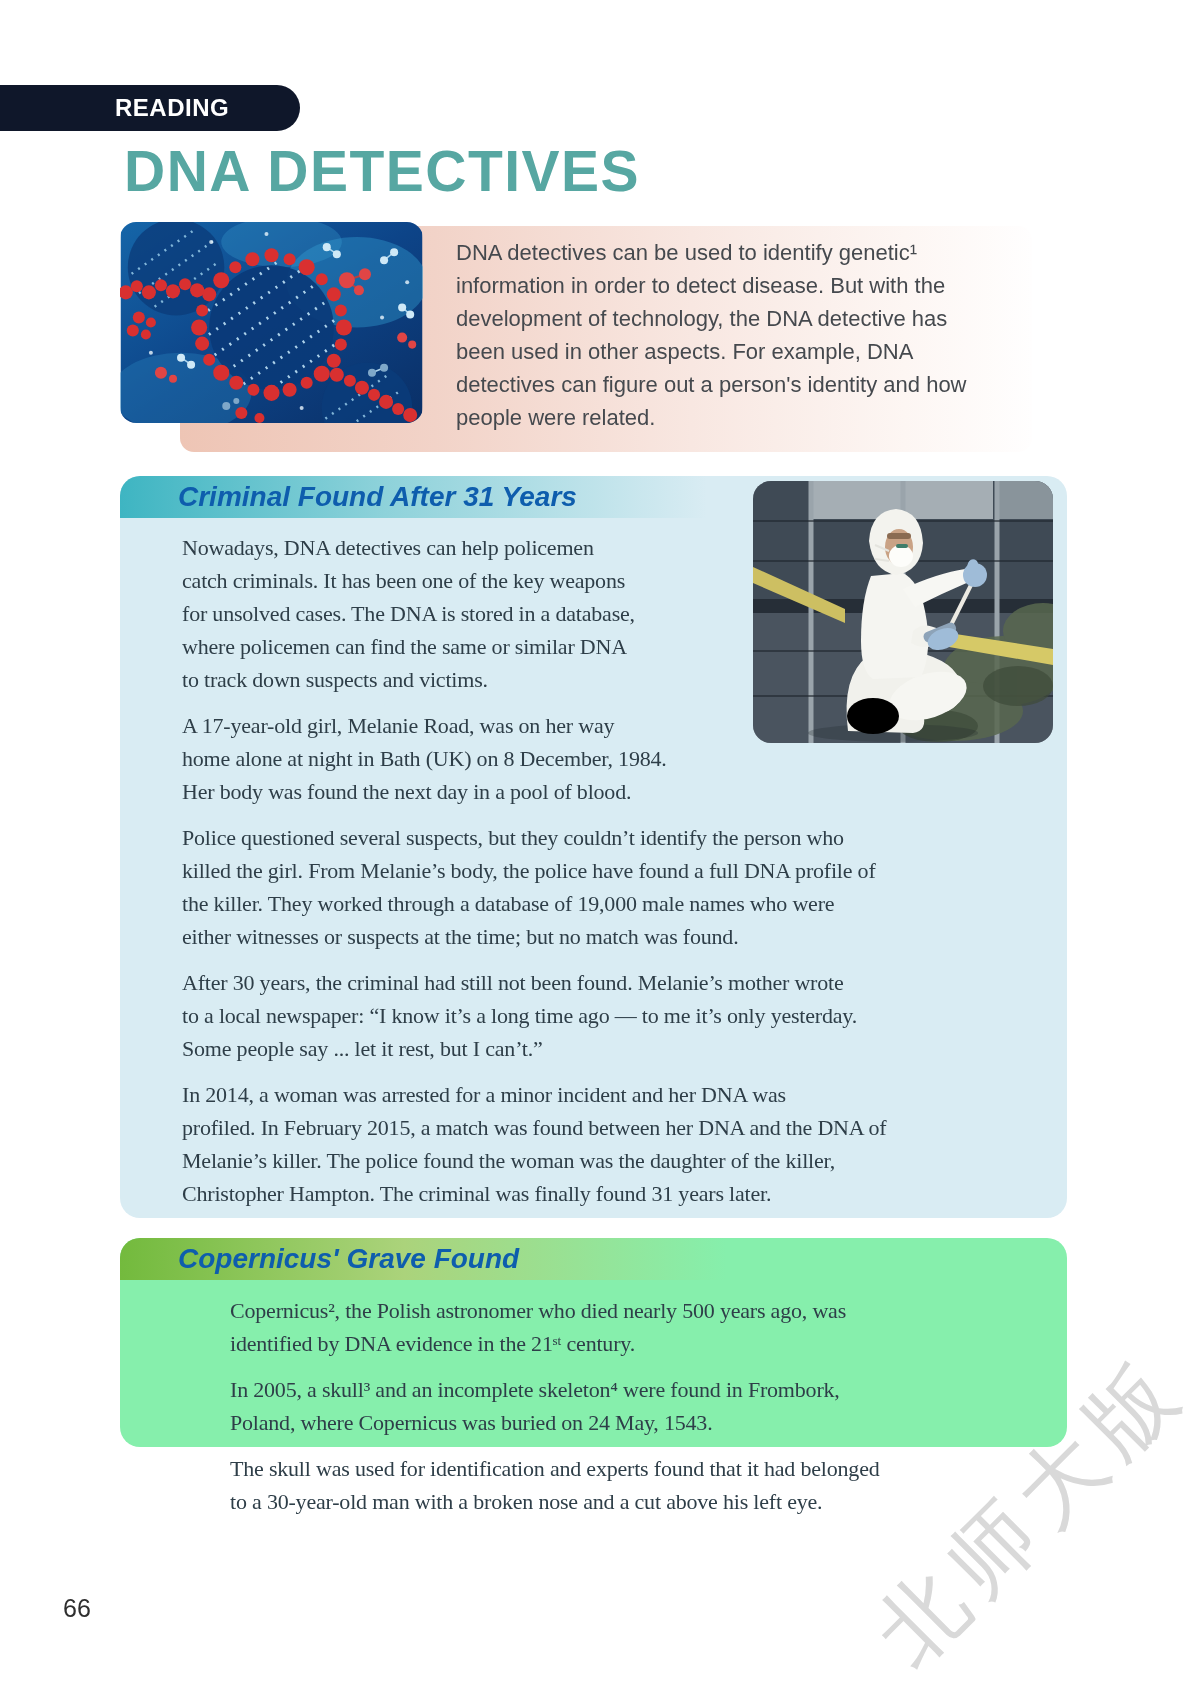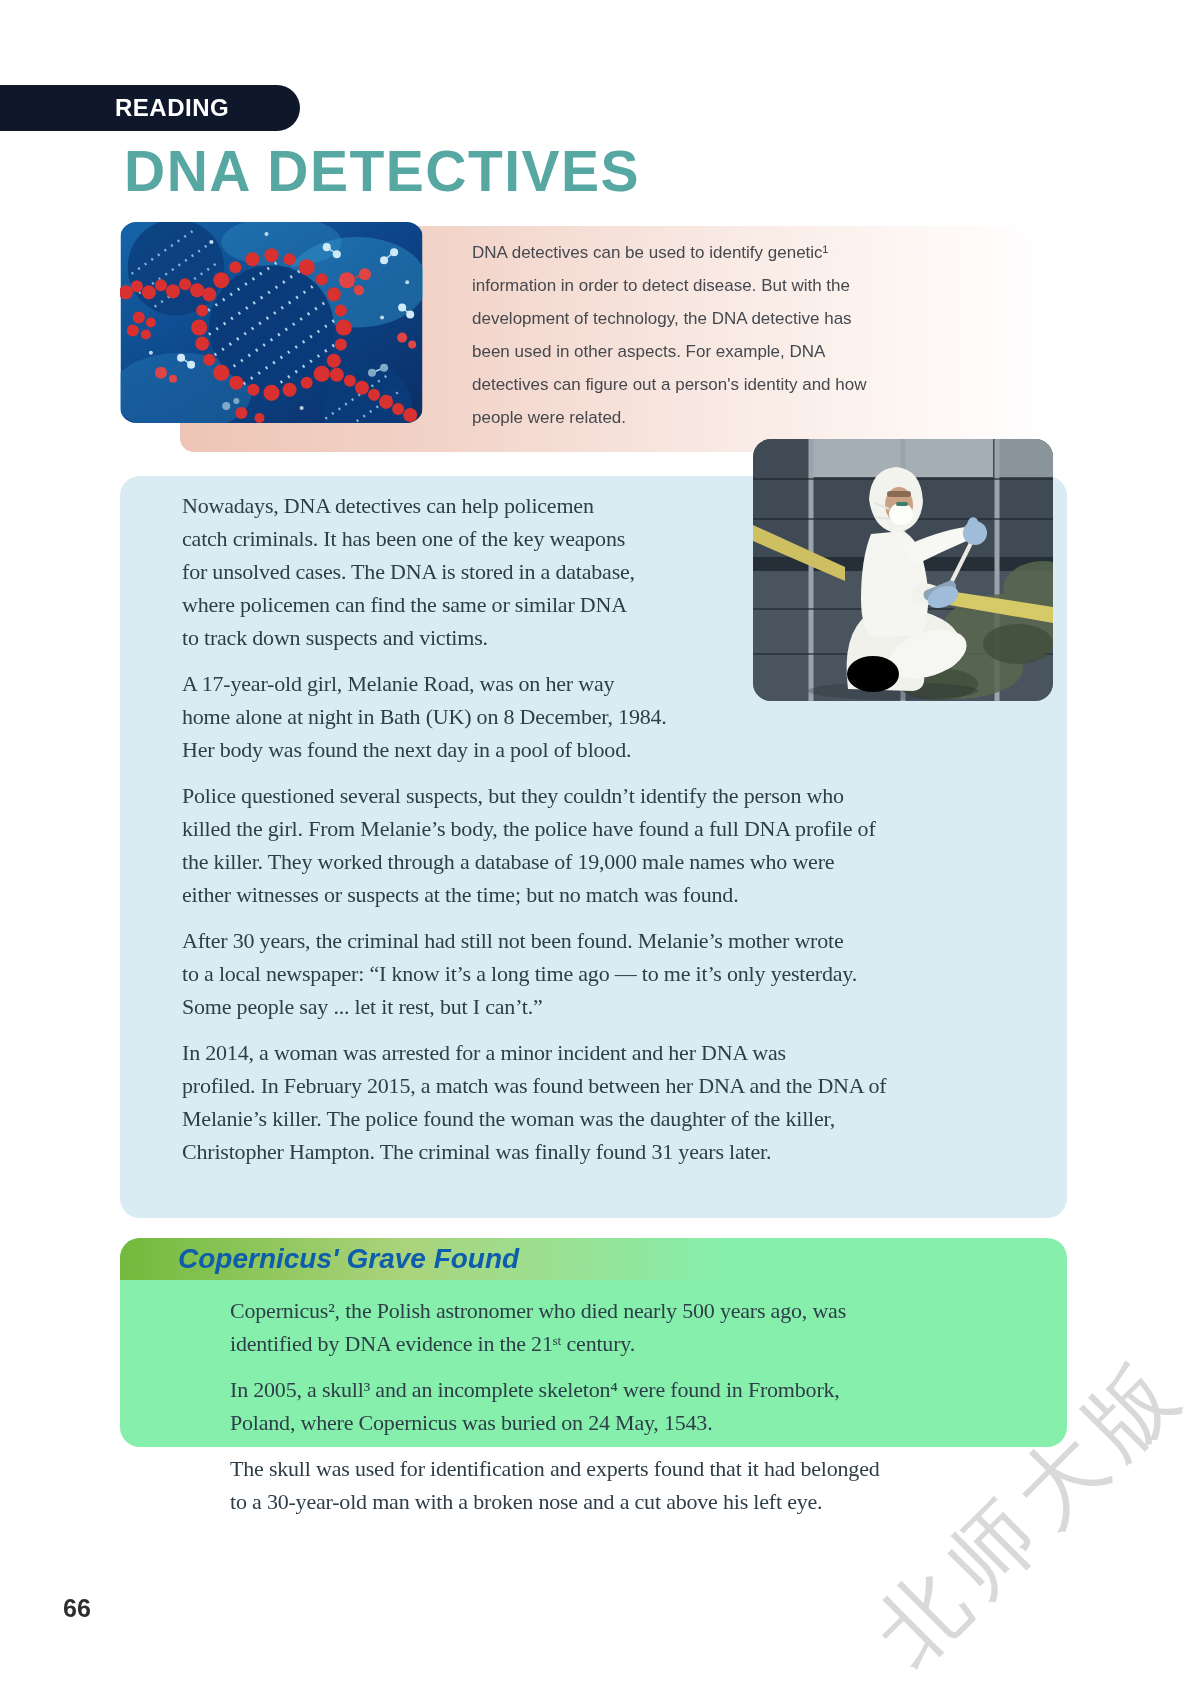--- a/index.html
+++ b/index.html
@@ -22,22 +22,22 @@
   .intro-bg {
     position:absolute; left:60px; top:4px; right:0; bottom:0; border-radius:14px;
     background:linear-gradient(90deg,#eec5b5 0%,#f2d3c8 30%,#f8e7e1 60%,#fdf6f3 85%,#fffefe 100%);
   }
   .intro-img {
     position:absolute; left:0; top:0; width:303px; height:201px;
     border-radius:16px; overflow:hidden;
   }
   .intro-img svg { display:block; }
   .intro-text {
-    position:absolute; left:352px; top:14px; width:560px; margin:0;
-    font-size:17px; line-height:33px; color:#45494e; white-space:pre-line;
+    position:absolute; left:336px; top:14px; width:560px; margin:0;
+    font-size:22px; line-height:33px; color:#45494e; white-space:pre-line;
   }
   .panel { position:absolute; left:120px; width:947px; border-radius:20px; }
   .panel.blue  { top:476px;  height:742px; background:#d9ecf3; }
   .panel.green { top:1238px; height:209px; background:#86efac; }
   .band { height:42px; border-radius:20px 0 0 0; }
   .blue  .band { background:linear-gradient(90deg,#3eb5c2 0%,#8ed2da 28%,rgba(217,236,243,0) 62%); }
   .green .band { background:linear-gradient(90deg,#73ba3d 0%,#abd37b 30%,rgba(230,239,219,0) 64%); }
   .band h2 {
     margin:0; padding-left:58px; font-size:28px; font-style:italic; font-weight:bold;
     line-height:42px; color:#0e5dad;
@@ -46,21 +46,21 @@
     padding:13px 30px 0 62px; font-size:22px; line-height:33px;
     color:#2e3e48; letter-spacing:-0.2px;font-family:Liberation Serif, serif;
   }
   .green .content { padding-top:14px;margin-left:48px; }
   .content p { margin:0 0 13px 0; white-space:pre-line; }
   .photo {
     float:right; width:300px; height:262px; margin:-50px -16px 16px 24px;
     border-radius:18px; overflow:hidden;
   }
   .photo svg { display:block; }
-  .page-number { position:absolute; left:63px; top:1594px; font-size:25px; font-weight:bold; color:#2e2e2e; }
+  .page-number { position:absolute; left:63px; top:1594px; font-size:25px; font-weight:normal; color:#2e2e2e; }
   .watermark {
     position:absolute; left:780px; top:1462px; width:500px; height:96px;
     line-height:96px; text-align:center; font-size:86px; letter-spacing:12px;
     color:#d9d9d9; transform:rotate(-45deg);
     font-family:"DejaVu Serif", serif; pointer-events:none;
   }
 </style>
 </head>
 <body>
 
@@ -201,20 +201,23 @@
     </div>
     <p class="intro-text">DNA detectives can be used to identify genetic¹
 information in order to detect disease. But with the
 development of technology, the DNA detective has
 been used in other aspects. For example, DNA
 detectives can figure out a person's identity and how
 people were related.</p>
   </div>
 
   <section class="panel blue">
+    <div class="band">
+      <h2>Criminal Found After 31 Years</h2>
+    </div>
     <div class="content">
       <div class="photo">
         <svg width="300" height="262" viewBox="0 0 300 262" xmlns="http://www.w3.org/2000/svg">
           <rect width="300" height="262" fill="#8f99a1"></rect>
           <rect x="0" y="0" width="300" height="118" fill="#3f4a55"></rect>
           <rect x="0" y="118" width="300" height="14" fill="#262e37"></rect>
           <rect x="0" y="132" width="300" height="130" fill="#4a545f"></rect>
           <rect x="60" y="0" width="180" height="38" fill="#b7c0c5" opacity="0.85"></rect>
           <rect x="246" y="0" width="54" height="38" fill="#aab3b9" opacity="0.7"></rect>
           <g stroke="#9aa4ab" stroke-width="5">

